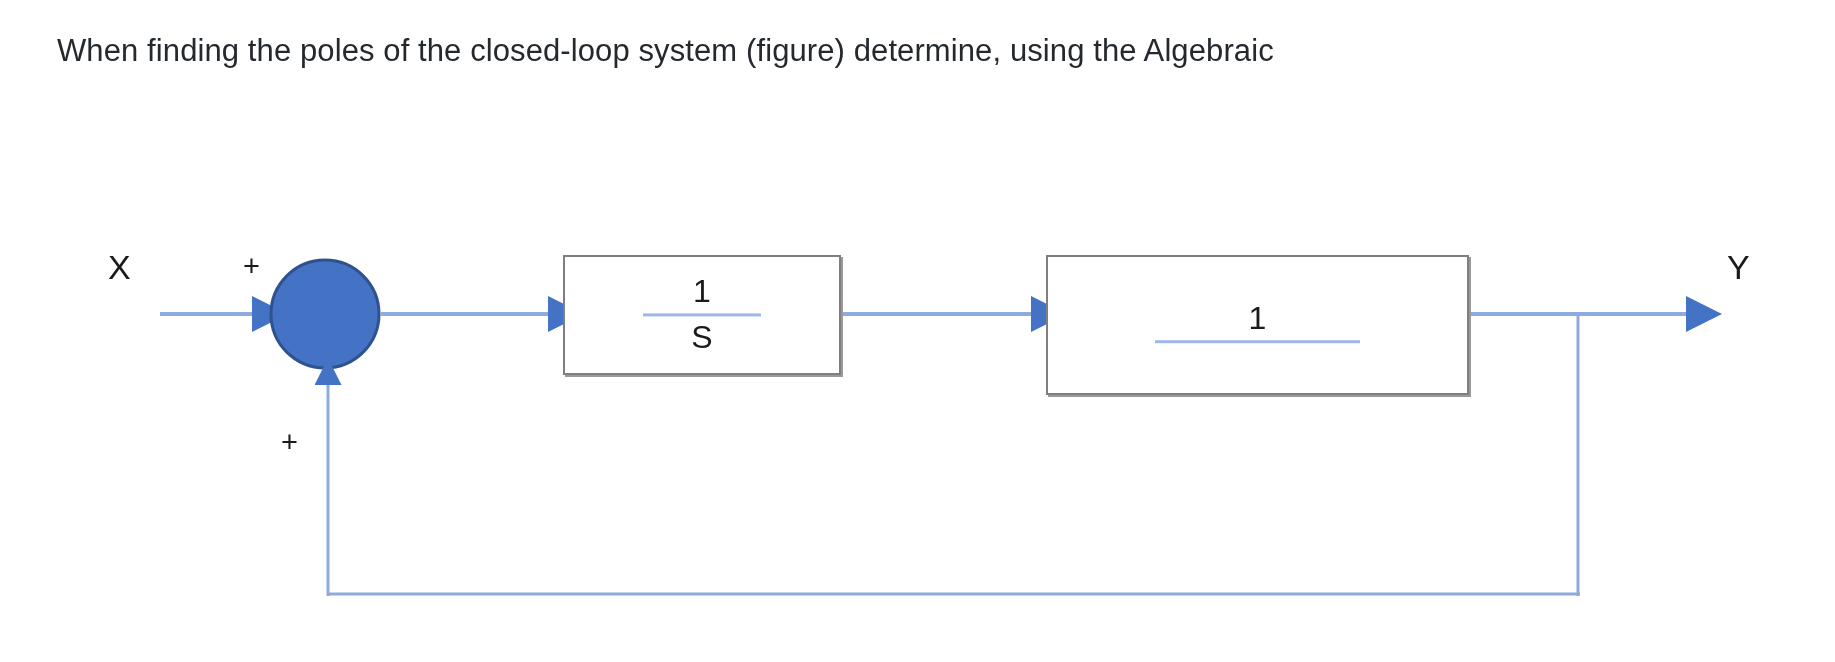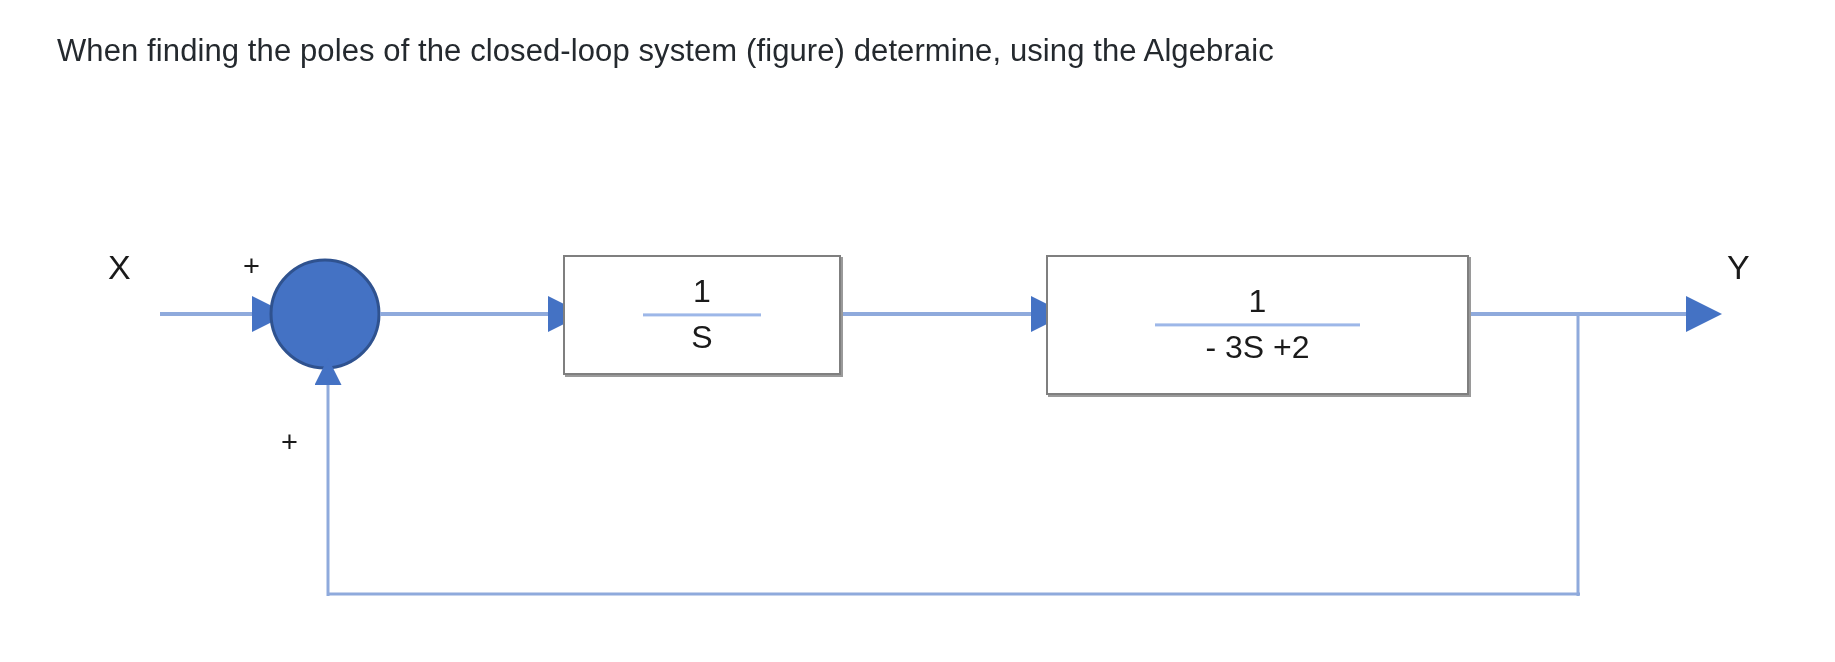--- a/index.html
+++ b/index.html
@@ -137,17 +137,16 @@
       <span class="tf-num">1</span>
       <span class="tf-bar" style="width:118px;"></span>
       <span class="tf-den">S</span>
     </div>
   </div>
 
   <div class="tf-box" style="left:1046px; top:55px; width:423px; height:140px;">
     <div class="tf-content">
       <span class="tf-num">1</span>
       <span class="tf-bar" style="width:205px;"></span>
-      <span class="tf-den">- 3S +2</span>
     </div>
   </div>
 
 </div>
 
 </body></html>

